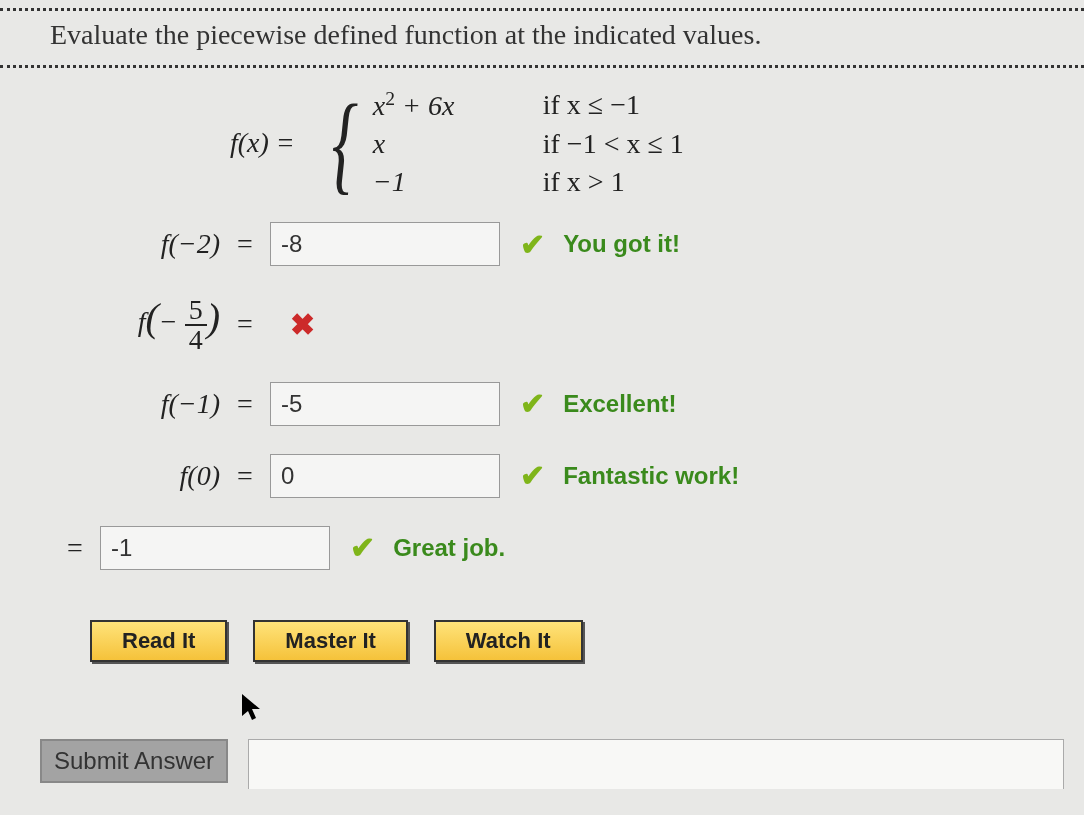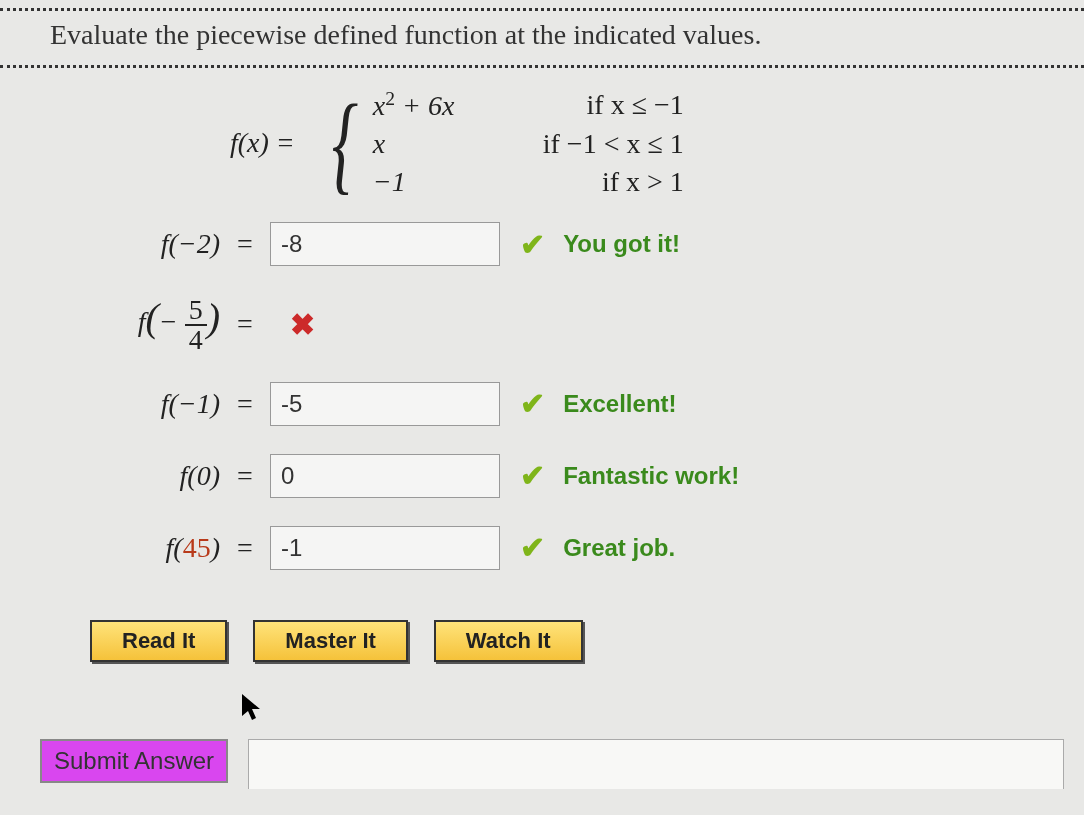--- a/index.html
+++ b/index.html
@@ -47,21 +47,20 @@
     transform: scaleX(0.6);
   }
   .pieces {
     display: flex;
     flex-direction: column;
     gap: 6px;
   }
   .piece-row {
     display: flex;
     align-items: center;
-    justify-content: space-between;
   }
   .piece-expr {
     width: 170px;
   }
   .piece-cond {
     font-style: normal;
   }
   sup { font-size: 0.7em; font-style: normal;}
 
   .answer-rows {
@@ -163,21 +162,21 @@
   .submit-area {
     margin: 10px 0 0 40px;
     display: flex;
     align-items: flex-start;
     gap: 20px;
   }
   .submit-btn {
     font-family: Arial, sans-serif;
     font-size: 24px;
     color: #333;
-    background: #d946ef;
+    background: #a3a3a3;
     border: 2px solid #888;
     padding: 6px 12px;
     cursor: pointer;
   }
   .answer-box {
     flex: 1;
     height: 50px;
     border: 1px solid #aaa;
     border-bottom: none;
     background: #f8f8f6;
@@ -251,21 +250,20 @@
       <span class="row-label"><span style="font-style:italic">f</span>(0)</span>
       <span class="row-eq">=</span>
       <input class="answer-input" value="0" style="">
       <div class="feedback">
         <span class="check-icon">✔</span>
         <span class="feedback-text">Fantastic work!</span>
       </div>
     </div>
 
     <div class="answer-row">
-      <span class="row-label"><span style="font-style:italic">f</span>(<span class="hl">45</span>)</span>
       <span class="row-eq">=</span>
       <input class="answer-input" value="-1" style="">
       <div class="feedback">
         <span class="check-icon">✔</span>
         <span class="feedback-text">Great job.</span>
       </div>
     </div>
 
   </div>
 

